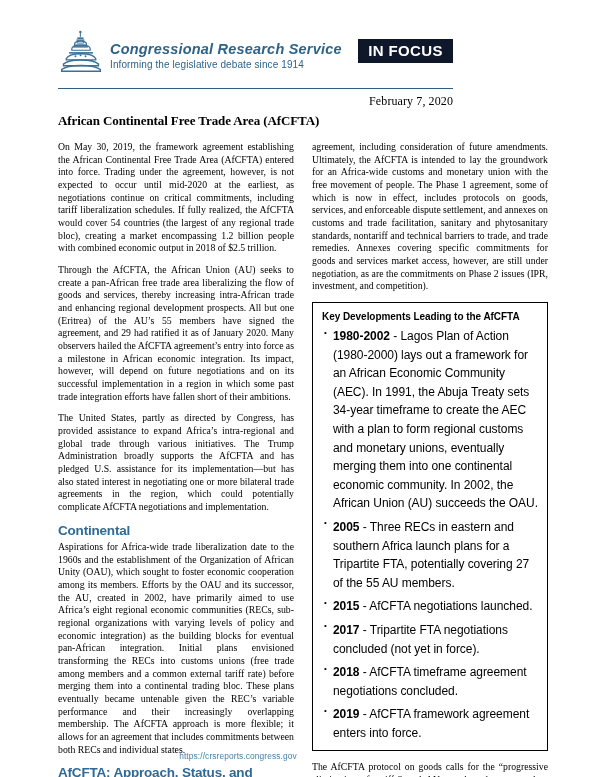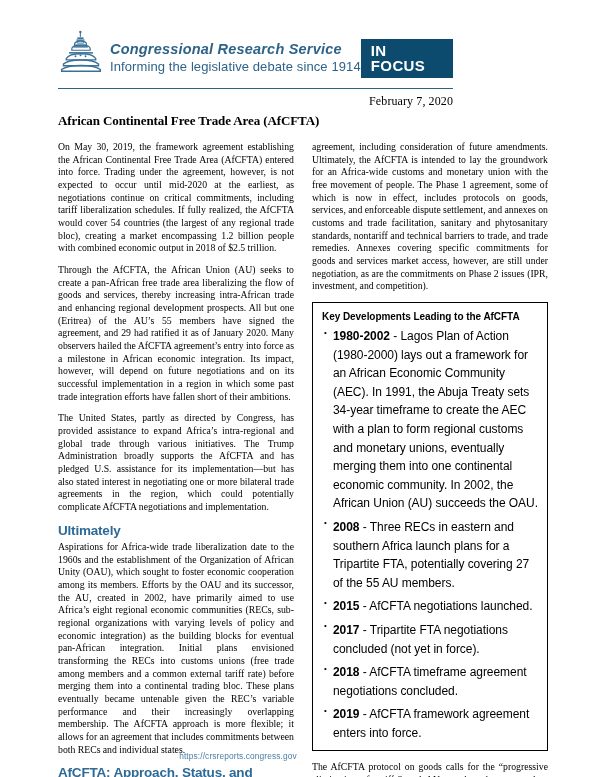--- a/index.html
+++ b/index.html
@@ -48,28 +48,28 @@
     font-style: italic;
     font-weight: bold;
     font-size: 14.5px;
     letter-spacing: 0.2px;
     color: #2e6389;
     line-height: 1.05;
     white-space: nowrap;
   }
   .crs-tag {
     font-family: "Liberation Sans", "DejaVu Sans", sans-serif;
-    font-size: 13px;
+    font-size: 10px;
     color: #2e6389;
     line-height: 1.5;
     letter-spacing: 0.1px;
     white-space: nowrap;
   }
   .in-focus {
-    background: #0c4a6e;
+    background: #0f172a;
     color: #ffffff;
     font-family: "Liberation Sans", "DejaVu Sans", sans-serif;
     font-weight: bold;
     font-size: 15px;
     letter-spacing: 0.4px;
     padding: 4px 10px 5px 10px;
     margin-top: 9px;
     line-height: 1;
   }
 
@@ -218,35 +218,35 @@
   <div class="doc-date">February 7, 2020</div>
   <h1 class="doc-title">African Continental Free Trade Area (AfCFTA)</h1>
 
   <div class="columns">
 
     <div class="col">
       <p class="body">On May 30, 2019, the framework agreement establishing the African Continental Free Trade Area (AfCFTA) entered into force. Trading under the agreement, however, is not expected to occur until mid-2020 at the earliest, as negotiations continue on critical commitments, including tariff liberalization schedules. If fully realized, the AfCFTA would cover 54 countries (the largest of any regional trade bloc), creating a market encompassing 1.2 billion people with combined economic output in 2018 of $2.5 trillion.</p>
       <p class="body">Through the AfCFTA, the African Union (AU) seeks to create a pan-African free trade area liberalizing the flow of goods and services, thereby increasing intra-African trade and enhancing regional development prospects. All but one (Eritrea) of the AU’s 55 members have signed the agreement, and 29 had ratified it as of January 2020. Many observers hailed the AfCFTA agreement’s entry into force as a milestone in African economic integration. Its impact, however, will depend on future negotiations and on its successful implementation in a region in which some past trade integration efforts have fallen short of their ambitions.</p>
       <p class="body">The United States, partly as directed by Congress, has provided assistance to expand Africa’s intra-regional and global trade through various initiatives. The Trump Administration broadly supports the AfCFTA and has pledged U.S. assistance for its implementation—but has also stated interest in negotiating one or more bilateral trade agreements in the region, which could potentially complicate AfCFTA negotiations and implementation.</p>
 
-      <h2 class="section">Ultimately</h2>
+      <h2 class="section">Continental</h2>
       <p class="body">Aspirations for Africa-wide trade liberalization date to the 1960s and the establishment of the Organization of African Unity (OAU), which sought to foster economic cooperation among its members. Efforts by the OAU and its successor, the AU, created in 2002, have primarily aimed to use Africa’s eight regional economic communities (RECs, sub-regional organizations with varying levels of policy and economic integration) as the building blocks for eventual pan-African integration. Initial plans envisioned transforming the RECs into customs unions (free trade among members and a common external tariff rate) before merging them into a continental trading bloc. These plans eventually became untenable given the REC’s variable performance and their increasingly overlapping membership. The AfCFTA approach is more flexible; it allows for an agreement that includes commitments between both RECs and individual states.</p>
 
       <h2 class="section">AfCFTA: Approach, Status, and Issues</h2>
 
     </div>
 
     <div class="col">
       <p class="body">agreement, including consideration of future amendments. Ultimately, the AfCFTA is intended to lay the groundwork for an Africa-wide customs and monetary union with the free movement of people. The Phase 1 agreement, some of which is now in effect, includes protocols on goods, services, and enforceable dispute settlement, and annexes on customs and trade facilitation, sanitary and phytosanitary standards, nontariff and technical barriers to trade, and trade remedies. Annexes covering specific commitments for goods and services market access, however, are still under negotiation, as are the commitments on Phase 2 issues (IPR, investment, and competition).</p>
 
       <div class="kd-box">
         <div class="kd-title">Key Developments Leading to the AfCFTA</div>
         <ul class="kd-list">
           <li><span class="kd-year">1980-2002</span><span> - Lagos Plan of Action (1980-2000) lays out a framework for an African Economic Community (AEC). In 1991, the Abuja Treaty sets 34-year timeframe to create the AEC with a plan to form regional customs and monetary unions, eventually merging them into one continental economic community. In 2002, the African Union (AU) succeeds the OAU.</span></li>
-          <li><span class="kd-year">2008</span><span> - Three RECs in eastern and southern Africa launch plans for a Tripartite FTA, potentially covering 27 of the 55 AU members.</span></li>
+          <li><span class="kd-year">2005</span><span> - Three RECs in eastern and southern Africa launch plans for a Tripartite FTA, potentially covering 27 of the 55 AU members.</span></li>
           <li><span class="kd-year">2015</span><span> - AfCFTA negotiations launched.</span></li>
           <li><span class="kd-year">2017</span><span> - Tripartite FTA negotiations concluded (not yet in force).</span></li>
           <li><span class="kd-year">2018</span><span> - AfCFTA timeframe agreement negotiations concluded.</span></li>
           <li><span class="kd-year">2019</span><span> - AfCFTA framework agreement enters into force.</span></li>
         </ul>
       </div>
 
       <p class="body">The AfCFTA protocol on goods calls for the “progressive elimination of tariffs” and AU members have agreed to eliminate duties on 90% of tariff lines within five years. An additional 7% of tariff lines, for sensitive products, will have longer phase out periods and 3% of tariff lines (not to exceed 10% of imports by value) may be excluded entirely. These tariff schedules remain under negotiation, so no tariffs have been reduced to date. Special treatment for least developed countries, a potentially large category, is also to apply. Existing regional customs unions (such as the East African Community) are expected to negotiate in blocs, while member states not in customs unions may negotiate individually. Annexes establishing guidelines on rules of origin are completed, but specific rules determining whether a good originates from within the AfCFTA—and is eligible for preferential treatment—are under negotiation.</p>
 
     </div>

